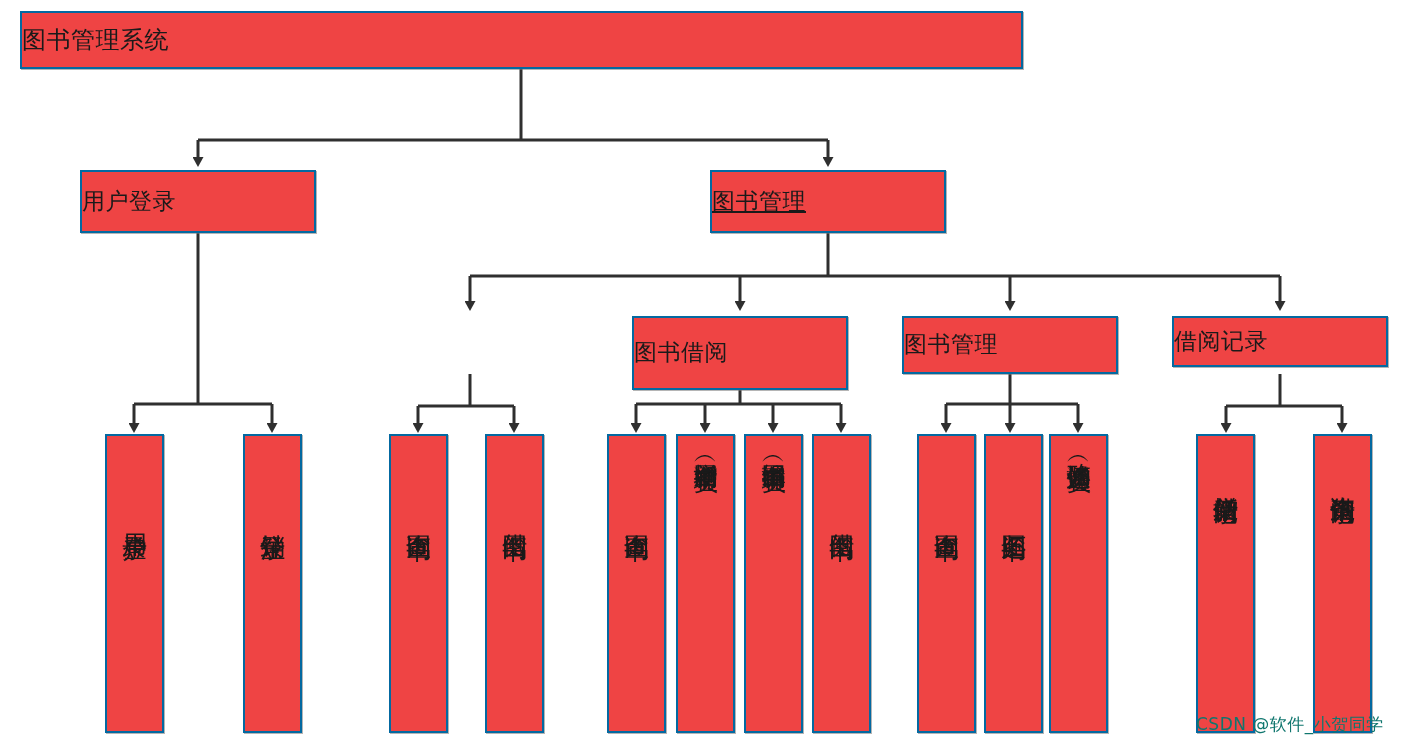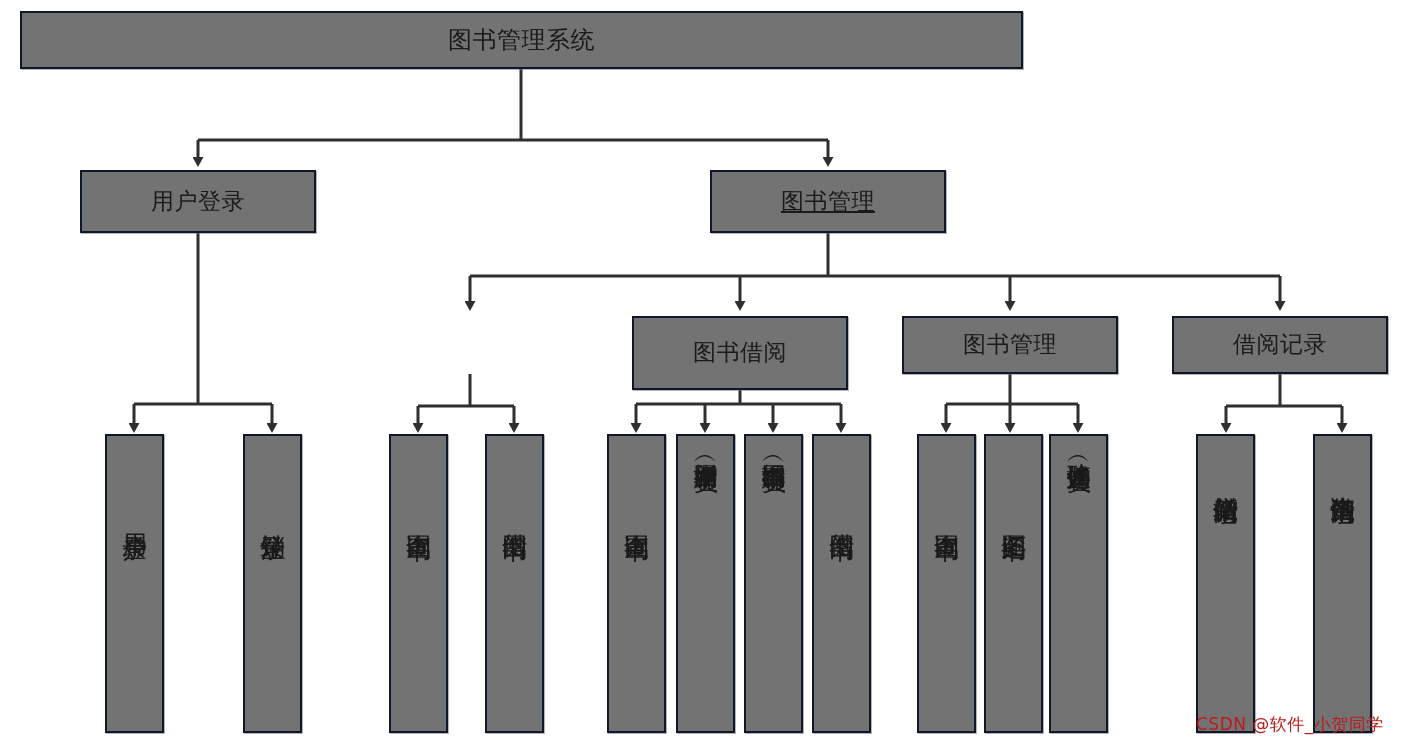--- a/index.html
+++ b/index.html
@@ -21,25 +21,24 @@
     position: absolute;
     left: 0;
     top: 0;
     width: 1405px;
     height: 747px;
     pointer-events: none;
   }
   .node {
     position: absolute;
     box-sizing: border-box;
-    border: 2px solid #0f172a;
-    background: #737373;
+    border: 2px solid #0369a1;
+    background: #ef4444;
     display: flex;
     align-items: center;
-    justify-content: center;
     color: #1a1a1a;
     box-shadow: 1px 1px 0 rgba(120,120,120,0.55);
   }
   .node .label {
     display: block;
     text-align: center;
     line-height: 1.12;
   }
   .node.horiz .label {
     font-size: 23px;
@@ -60,21 +59,21 @@
     line-height: 1.18;
     letter-spacing: 1px;
     white-space: nowrap;
     margin: 0 auto;
   }
   .node.leaf.tall .label {
     font-size: 24px;
   }
   .watermark {
     position: absolute;
-    color: #b91c1c;
+    color: #0f766e;
     font-size: 17px;
     letter-spacing: 0.5px;
     white-space: nowrap;
     font-family: "DejaVu Sans", "Liberation Sans", sans-serif;
   }
 </style>
 </head>
 <body>
 
 <div id="canvas">
@@ -139,21 +138,21 @@
   <div class="node horiz" style="left:710px; top:170px; width:236px; height:63px;text-decoration:underline;">
     <span class="label">图书管理</span>
   </div>
 
   <div class="node horiz" style="left:632px; top:316px; width:216px; height:74px;">
     <span class="label">图书借阅</span>
   </div>
   <div class="node horiz" style="left:902px; top:316px; width:216px; height:58px;">
     <span class="label">图书管理</span>
   </div>
-  <div class="node horiz" style="left:1172px; top:316px; width:216px; height:58px;">
+  <div class="node horiz" style="left:1172px; top:316px; width:216px; height:51px;">
     <span class="label">借阅记录</span>
   </div>
 
   <div class="node leaf" style="left:105px; top:434px; width:59px; height:299px; padding-top:78px;">
     <span class="label">用户登录</span>
   </div>
   <div class="node leaf" style="left:243px; top:434px; width:59px; height:299px; padding-top:78px;">
     <span class="label">注销登录</span>
   </div>
 

